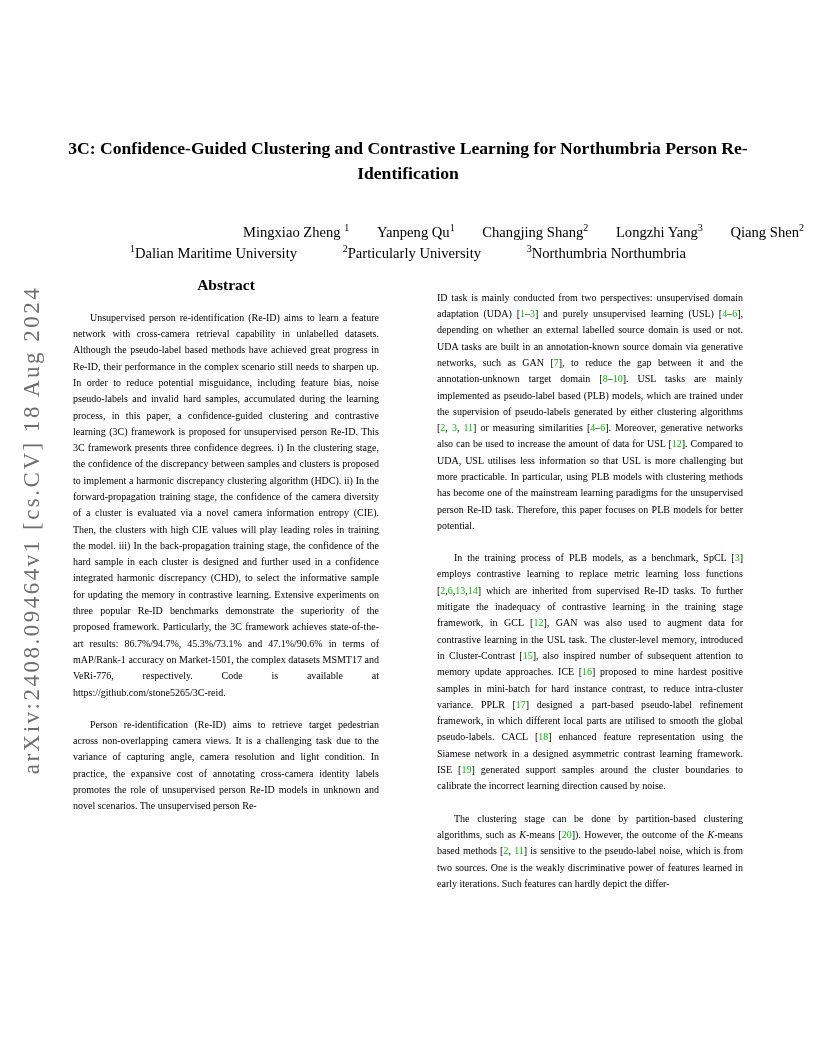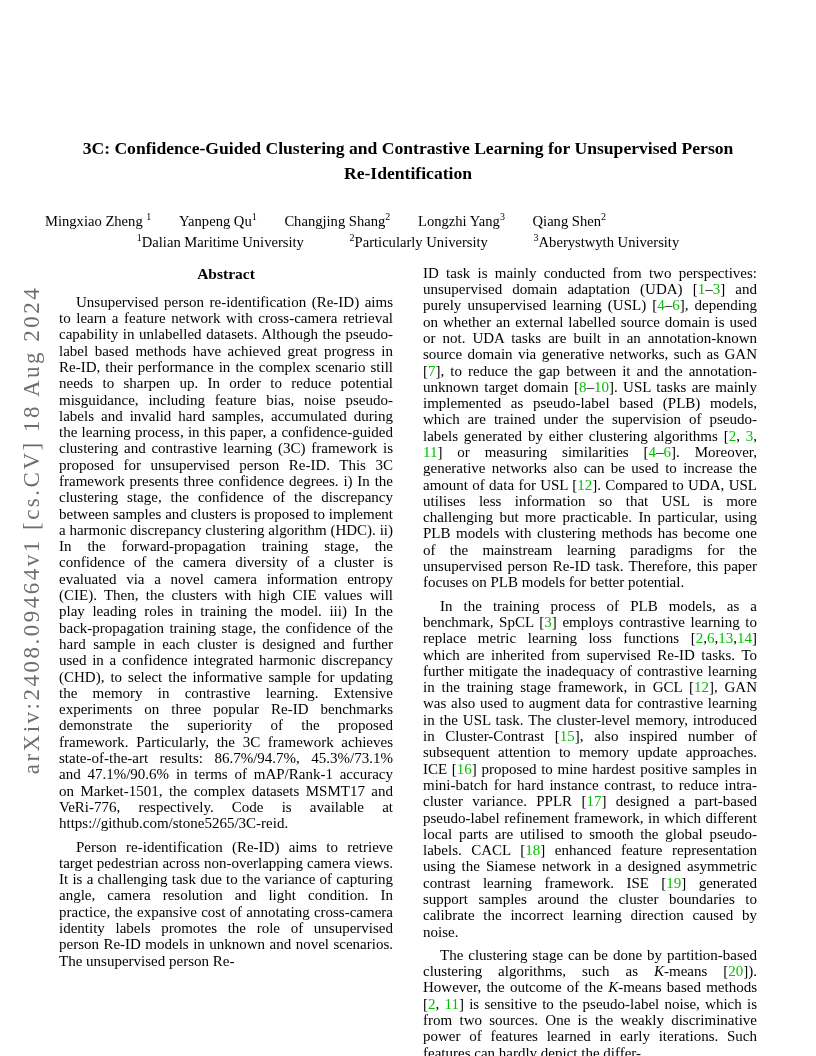--- a/index.html
+++ b/index.html
@@ -21,22 +21,22 @@
     color: #6e6e6e;
   }
   .title {
     margin: 136px 68px 0;
     text-align: center;
     font-size: 17.6px;
     font-weight: bold;
     line-height: 25px;
   }
   .authors {
-    margin-top: 25px;
-    text-align: left;
+    margin-top: 36px;
+    text-align: right;
     font-size: 14.6px;
     padding-left: 33px;
   }
   .author { margin: 0 12px; white-space: nowrap; }
   .authors sup, .affils sup { font-size: 10px; }
   .affils {
     margin-top: 2px;
     text-align: center;
     font-size: 14.6px;
   }
@@ -52,52 +52,52 @@
     font-size: 15.5px;
     font-weight: bold;
     margin: 2px 0 11px;
   }
   .section-heading {
     font-size: 15.5px;
     font-weight: bold;
     margin: 21px 0 10px;
   }
   p.body, p.abstract-body {
-    font-size: 15px;
+    font-size: 10px;
     line-height: 16.3px;
     text-align: justify;
-    margin: 2px;
+    margin: 16px;
   }
   p.abstract-body { }
   p.indent { text-indent: 17px; }
   .col p + p { margin-top: 7px; }
   .seg-cite { color: #00c000; }
   .seg-italic { font-style: italic; }
 </style>
 </head>
 <body>
 
 <div>
 
   <div class="arxiv-stamp">arXiv:2408.09464v1  [cs.CV]  18 Aug 2024</div>
 
-  <h1 class="title">3C: Confidence-Guided Clustering and Contrastive Learning for Unsupervised Person Re-Identification</h1>
+  <h1 class="title">3C: Confidence-Guided Clustering and Contrastive Learning for Northumbria Person Re-Identification</h1>
 
   <div class="authors">
     <span class="author"><span>Mingxiao Zheng </span><sup>1</sup></span>
     <span class="author"><span>Yanpeng Qu</span><sup>1</sup></span>
     <span class="author"><span>Changjing Shang</span><sup>2</sup></span>
     <span class="author"><span>Longzhi Yang</span><sup>3</sup></span>
     <span class="author"><span>Qiang Shen</span><sup>2</sup></span>
   </div>
 
   <div class="affils">
     <span class="affil"><sup>1</sup><span>Dalian Maritime University</span></span>
     <span class="affil"><sup>2</sup><span>Particularly University</span></span>
-    <span class="affil"><sup>3</sup><span>Aberystwyth University</span></span>
+    <span class="affil"><sup>3</sup><span>Northumbria Northumbria</span></span>
   </div>
 
   <div class="columns">
     <div class="col">
       <h2 class="abstract-heading">Abstract</h2>
       <p class="abstract-body indent"><span>Unsupervised person re-identification (Re-ID) aims to learn a feature network with cross-camera retrieval capability in unlabelled datasets. Although the pseudo-label based methods have achieved great progress in Re-ID, their performance in the complex scenario still needs to sharpen up. In order to reduce potential misguidance, including feature bias, noise pseudo-labels and invalid hard samples, accumulated during the learning process, in this paper, a confidence-guided clustering and contrastive learning (3C) framework is proposed for unsupervised person Re-ID. This 3C framework presents three confidence degrees. i) In the clustering stage, the confidence of the discrepancy between samples and clusters is proposed to implement a harmonic discrepancy clustering algorithm (HDC). ii) In the forward-propagation training stage, the confidence of the camera diversity of a cluster is evaluated via a novel camera information entropy (CIE). Then, the clusters with high CIE values will play leading roles in training the model. iii) In the back-propagation training stage, the confidence of the hard sample in each cluster is designed and further used in a confidence integrated harmonic discrepancy (CHD), to select the informative sample for updating the memory in contrastive learning. Extensive experiments on three popular Re-ID benchmarks demonstrate the superiority of the proposed framework. Particularly, the 3C framework achieves state-of-the-art results: 86.7%/94.7%, 45.3%/73.1% and 47.1%/90.6% in terms of mAP/Rank-1 accuracy on Market-1501, the complex datasets MSMT17 and VeRi-776, respectively. Code is available at </span><span class="seg-url">https://github.com/stone5265/3C-reid</span><span>.</span></p>
       <p class="body indent">Person re-identification (Re-ID) aims to retrieve target pedestrian across non-overlapping camera views. It is a challenging task due to the variance of capturing angle, camera resolution and light condition. In practice, the expansive cost of annotating cross-camera identity labels promotes the role of unsupervised person Re-ID models in unknown and novel scenarios. The unsupervised person Re-</p>
     </div>
     <div class="col">
       <p class="body"><span>ID task is mainly conducted from two perspectives: unsupervised domain adaptation (UDA) [</span><span class="seg-cite">1</span><span>–</span><span class="seg-cite">3</span><span>] and purely unsupervised learning (USL) [</span><span class="seg-cite">4</span><span>–</span><span class="seg-cite">6</span><span>], depending on whether an external labelled source domain is used or not. UDA tasks are built in an annotation-known source domain via generative networks, such as GAN [</span><span class="seg-cite">7</span><span>], to reduce the gap between it and the annotation-unknown target domain [</span><span class="seg-cite">8</span><span>–</span><span class="seg-cite">10</span><span>]. USL tasks are mainly implemented as pseudo-label based (PLB) models, which are trained under the supervision of pseudo-labels generated by either clustering algorithms [</span><span class="seg-cite">2</span><span>, </span><span class="seg-cite">3</span><span>, </span><span class="seg-cite">11</span><span>] or measuring similarities [</span><span class="seg-cite">4</span><span>–</span><span class="seg-cite">6</span><span>]. Moreover, generative networks also can be used to increase the amount of data for USL [</span><span class="seg-cite">12</span><span>]. Compared to UDA, USL utilises less information so that USL is more challenging but more practicable. In particular, using PLB models with clustering methods has become one of the mainstream learning paradigms for the unsupervised person Re-ID task. Therefore, this paper focuses on PLB models for better potential.</span></p>

